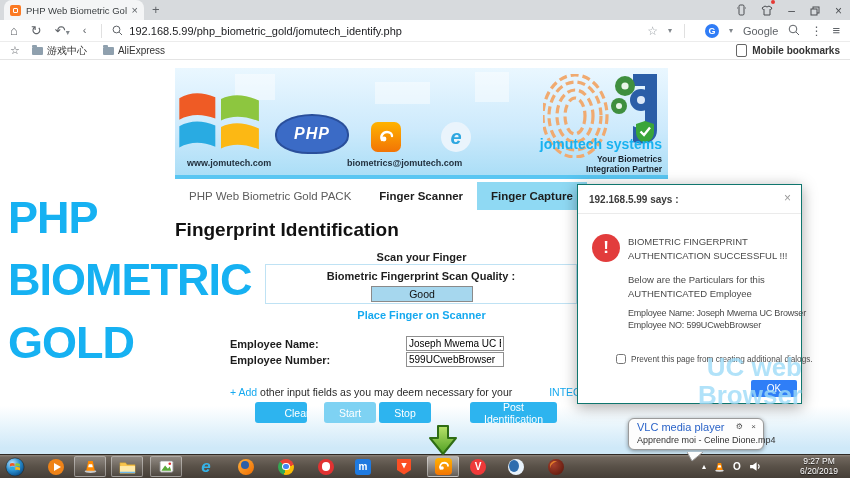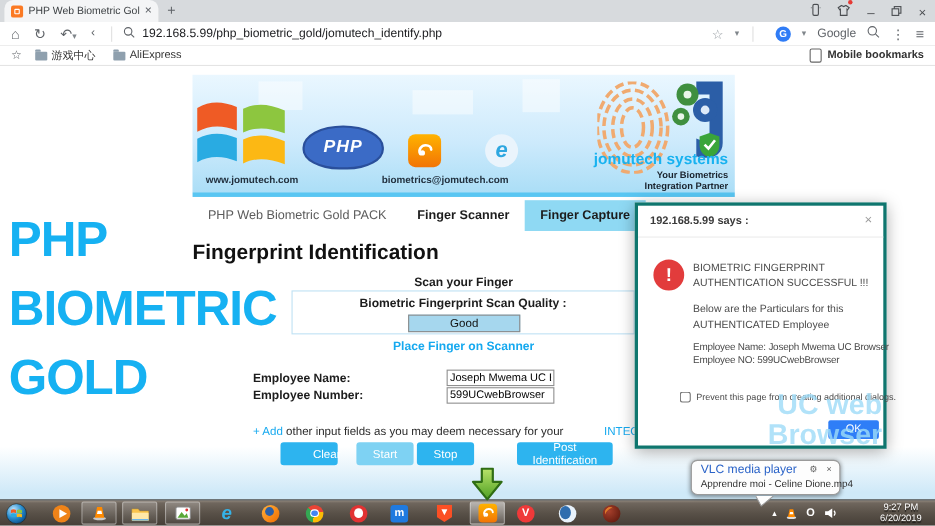--- a/index.html
+++ b/index.html
@@ -95,21 +95,21 @@
   .hint .cy{color:#16a9ef;margin-left:34px;}
   .pbtn{position:absolute;top:341px;height:21px;background:#2db4ef;color:#fff;border:none;border-radius:3px;
       font-size:10.5px;font-family:"Liberation Sans",sans-serif;z-index:1;display:flex;align-items:center;justify-content:center;}
   .pbtn.light{background:#7ed2f3;}
 
   
   .statusrow{position:absolute;right:12px;top:383px;display:flex;align-items:center;gap:10px;z-index:2;color:#555;margin-top:16px;}
   .statusrow .pct{font-size:10px;color:#444;}
 
   
-  .dialog{position:absolute;left:577px;top:123px;width:223px;height:218px;background:#fff;border:3px solid #0f766e;
+  .dialog{position:absolute;left:577px;top:123px;width:223px;height:218px;background:#fff;border:1px solid #0f766e;
       box-shadow:0 3px 14px rgba(0,0,0,.35);z-index:5;}
   .dlg-title{position:absolute;left:11px;top:9px;font-size:10px;font-weight:bold;color:#3a3a3a;}
   .dlg-close{position:absolute;right:10px;top:6px;font-size:12px;color:#9a9a9a;}
   .dlg-sep{position:absolute;left:0;right:0;top:28px;border-top:1px solid #ebebeb;}
   .dlg-icon{position:absolute;left:14px;top:49px;width:28px;height:28px;border-radius:50%;background:#e23c3c;
       color:#fff;font-size:17px;font-weight:bold;display:flex;align-items:center;justify-content:center;}
   .dlg-text{position:absolute;left:50px;width:162px;font-size:9.5px;color:#4a4a4a;line-height:1.45;}
   .dlg-line{position:absolute;left:50px;font-size:9px;color:#4a4a4a;white-space:nowrap;letter-spacing:-0.2px;}
   .dlg-check{position:absolute;left:38px;top:169px;display:flex;align-items:center;gap:5px;}
   .dlg-check input{width:10px;height:10px;margin:0;}

